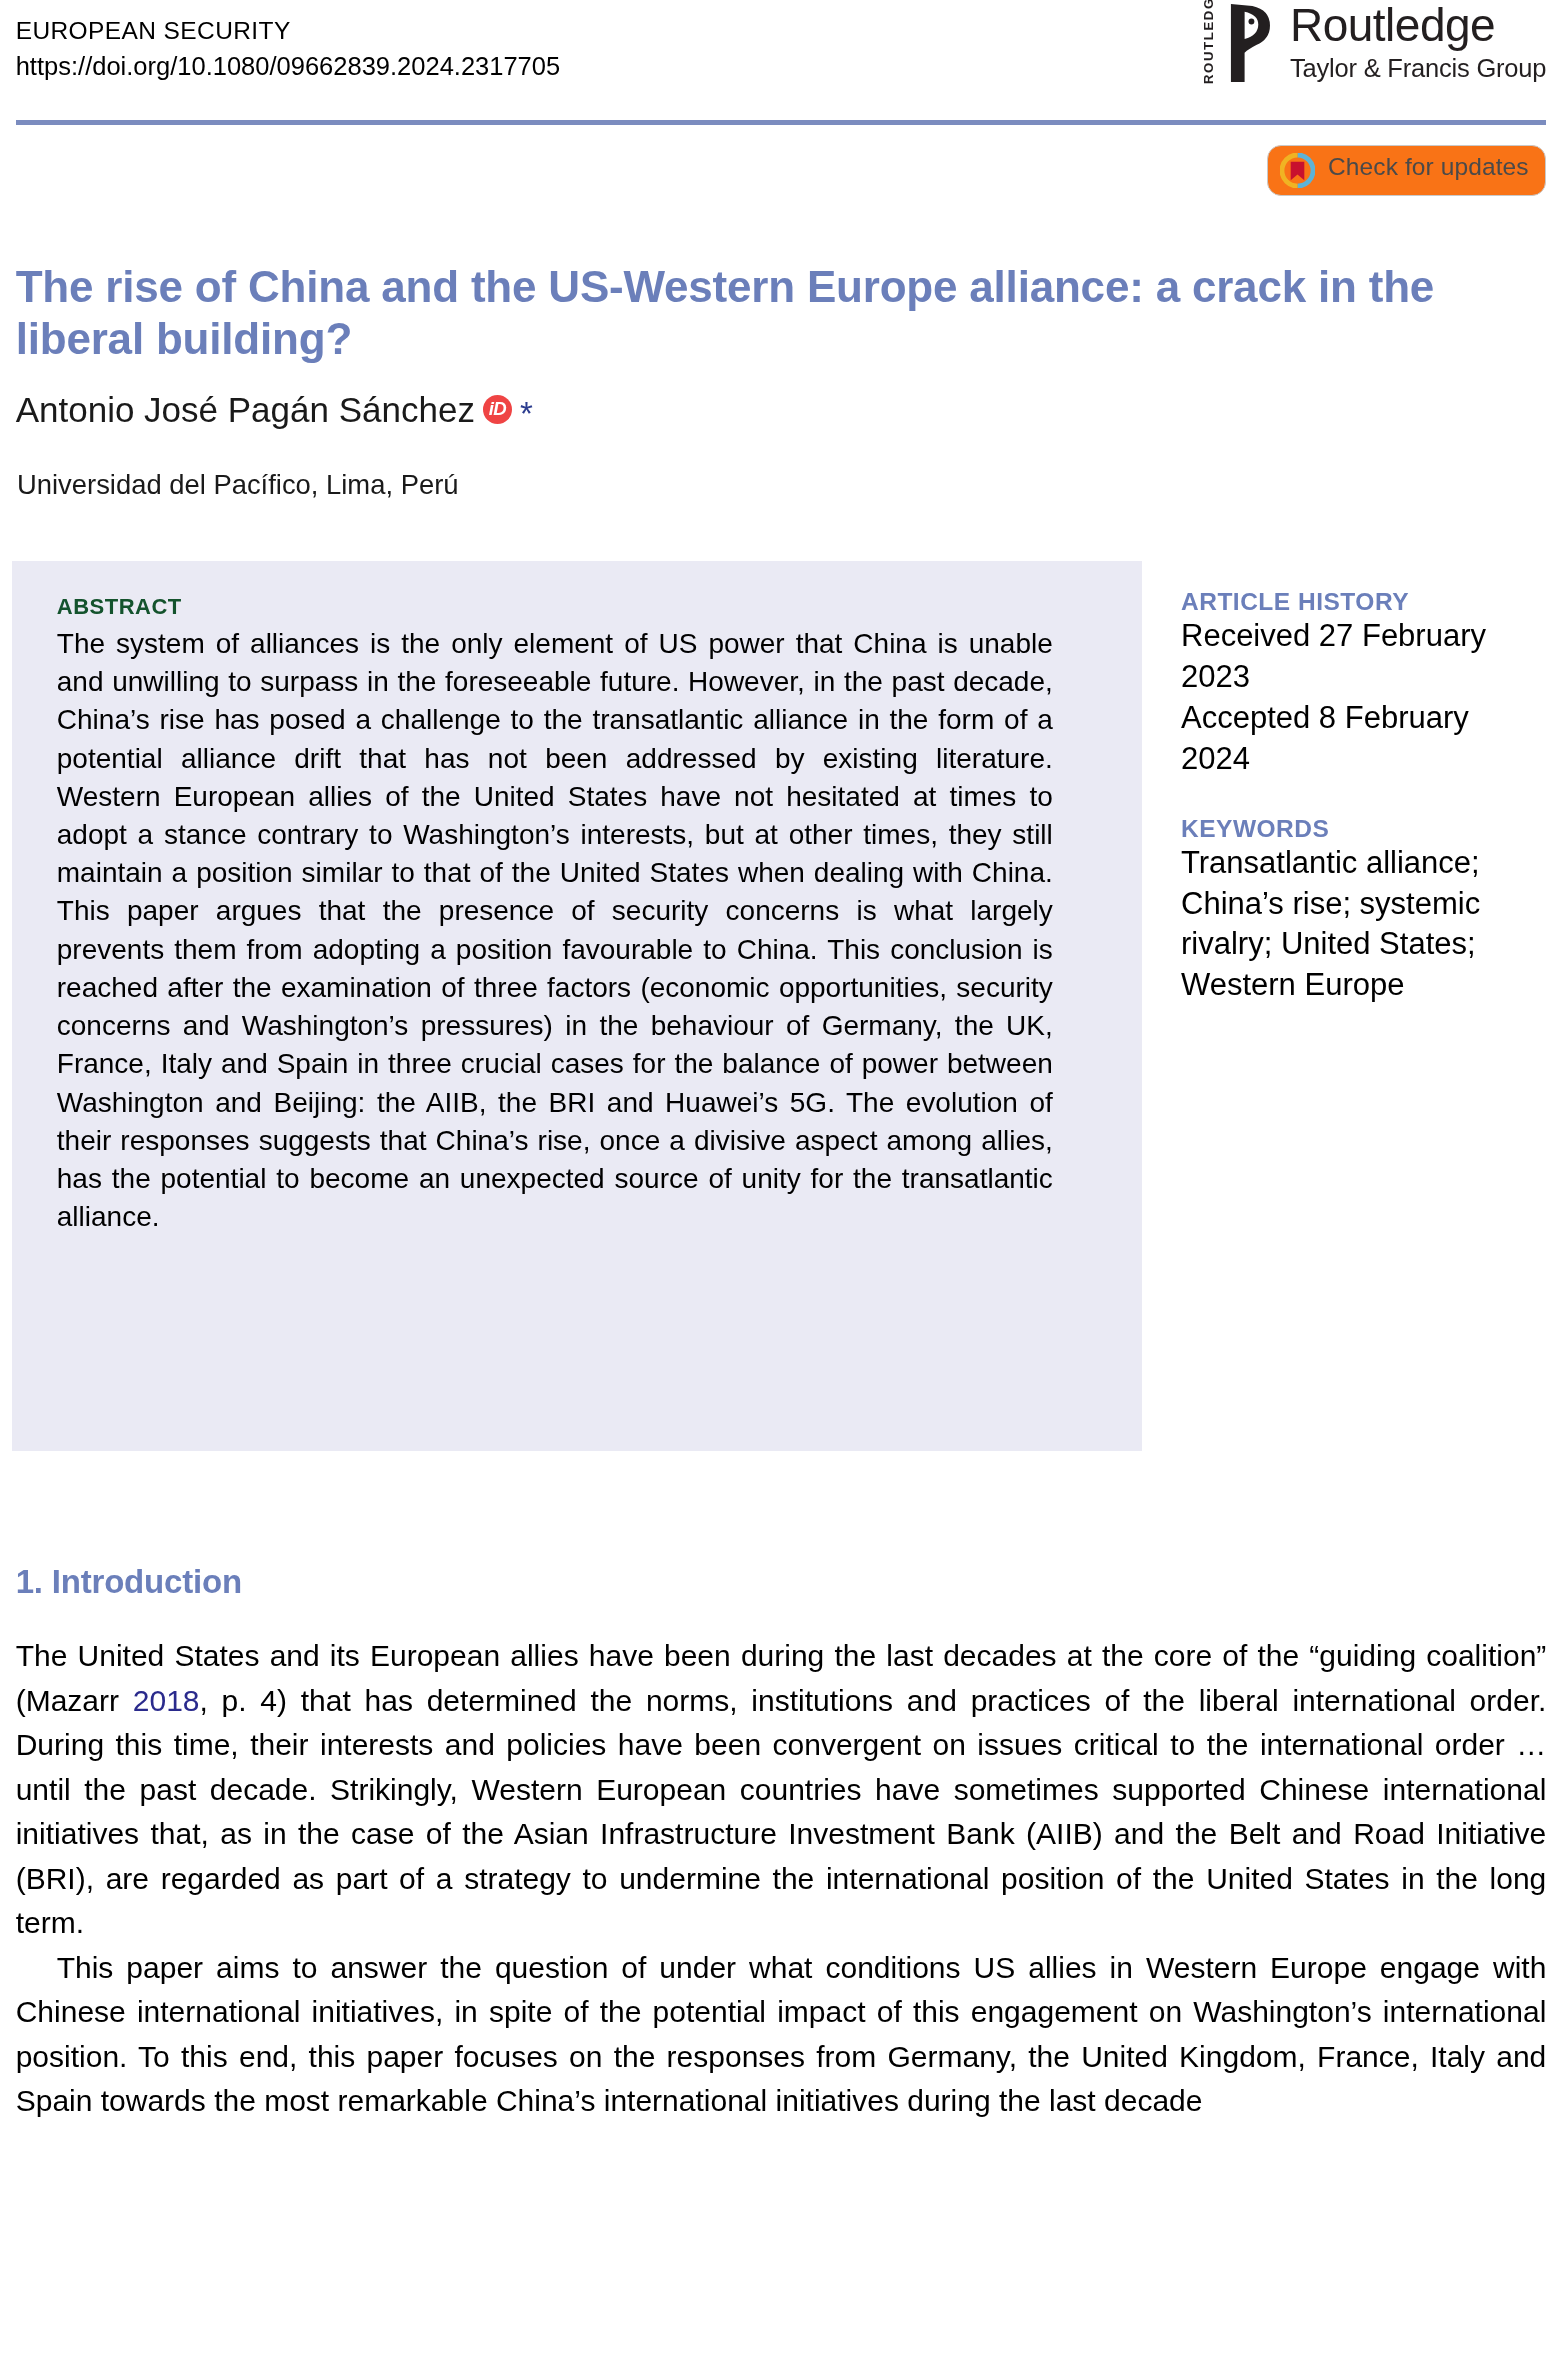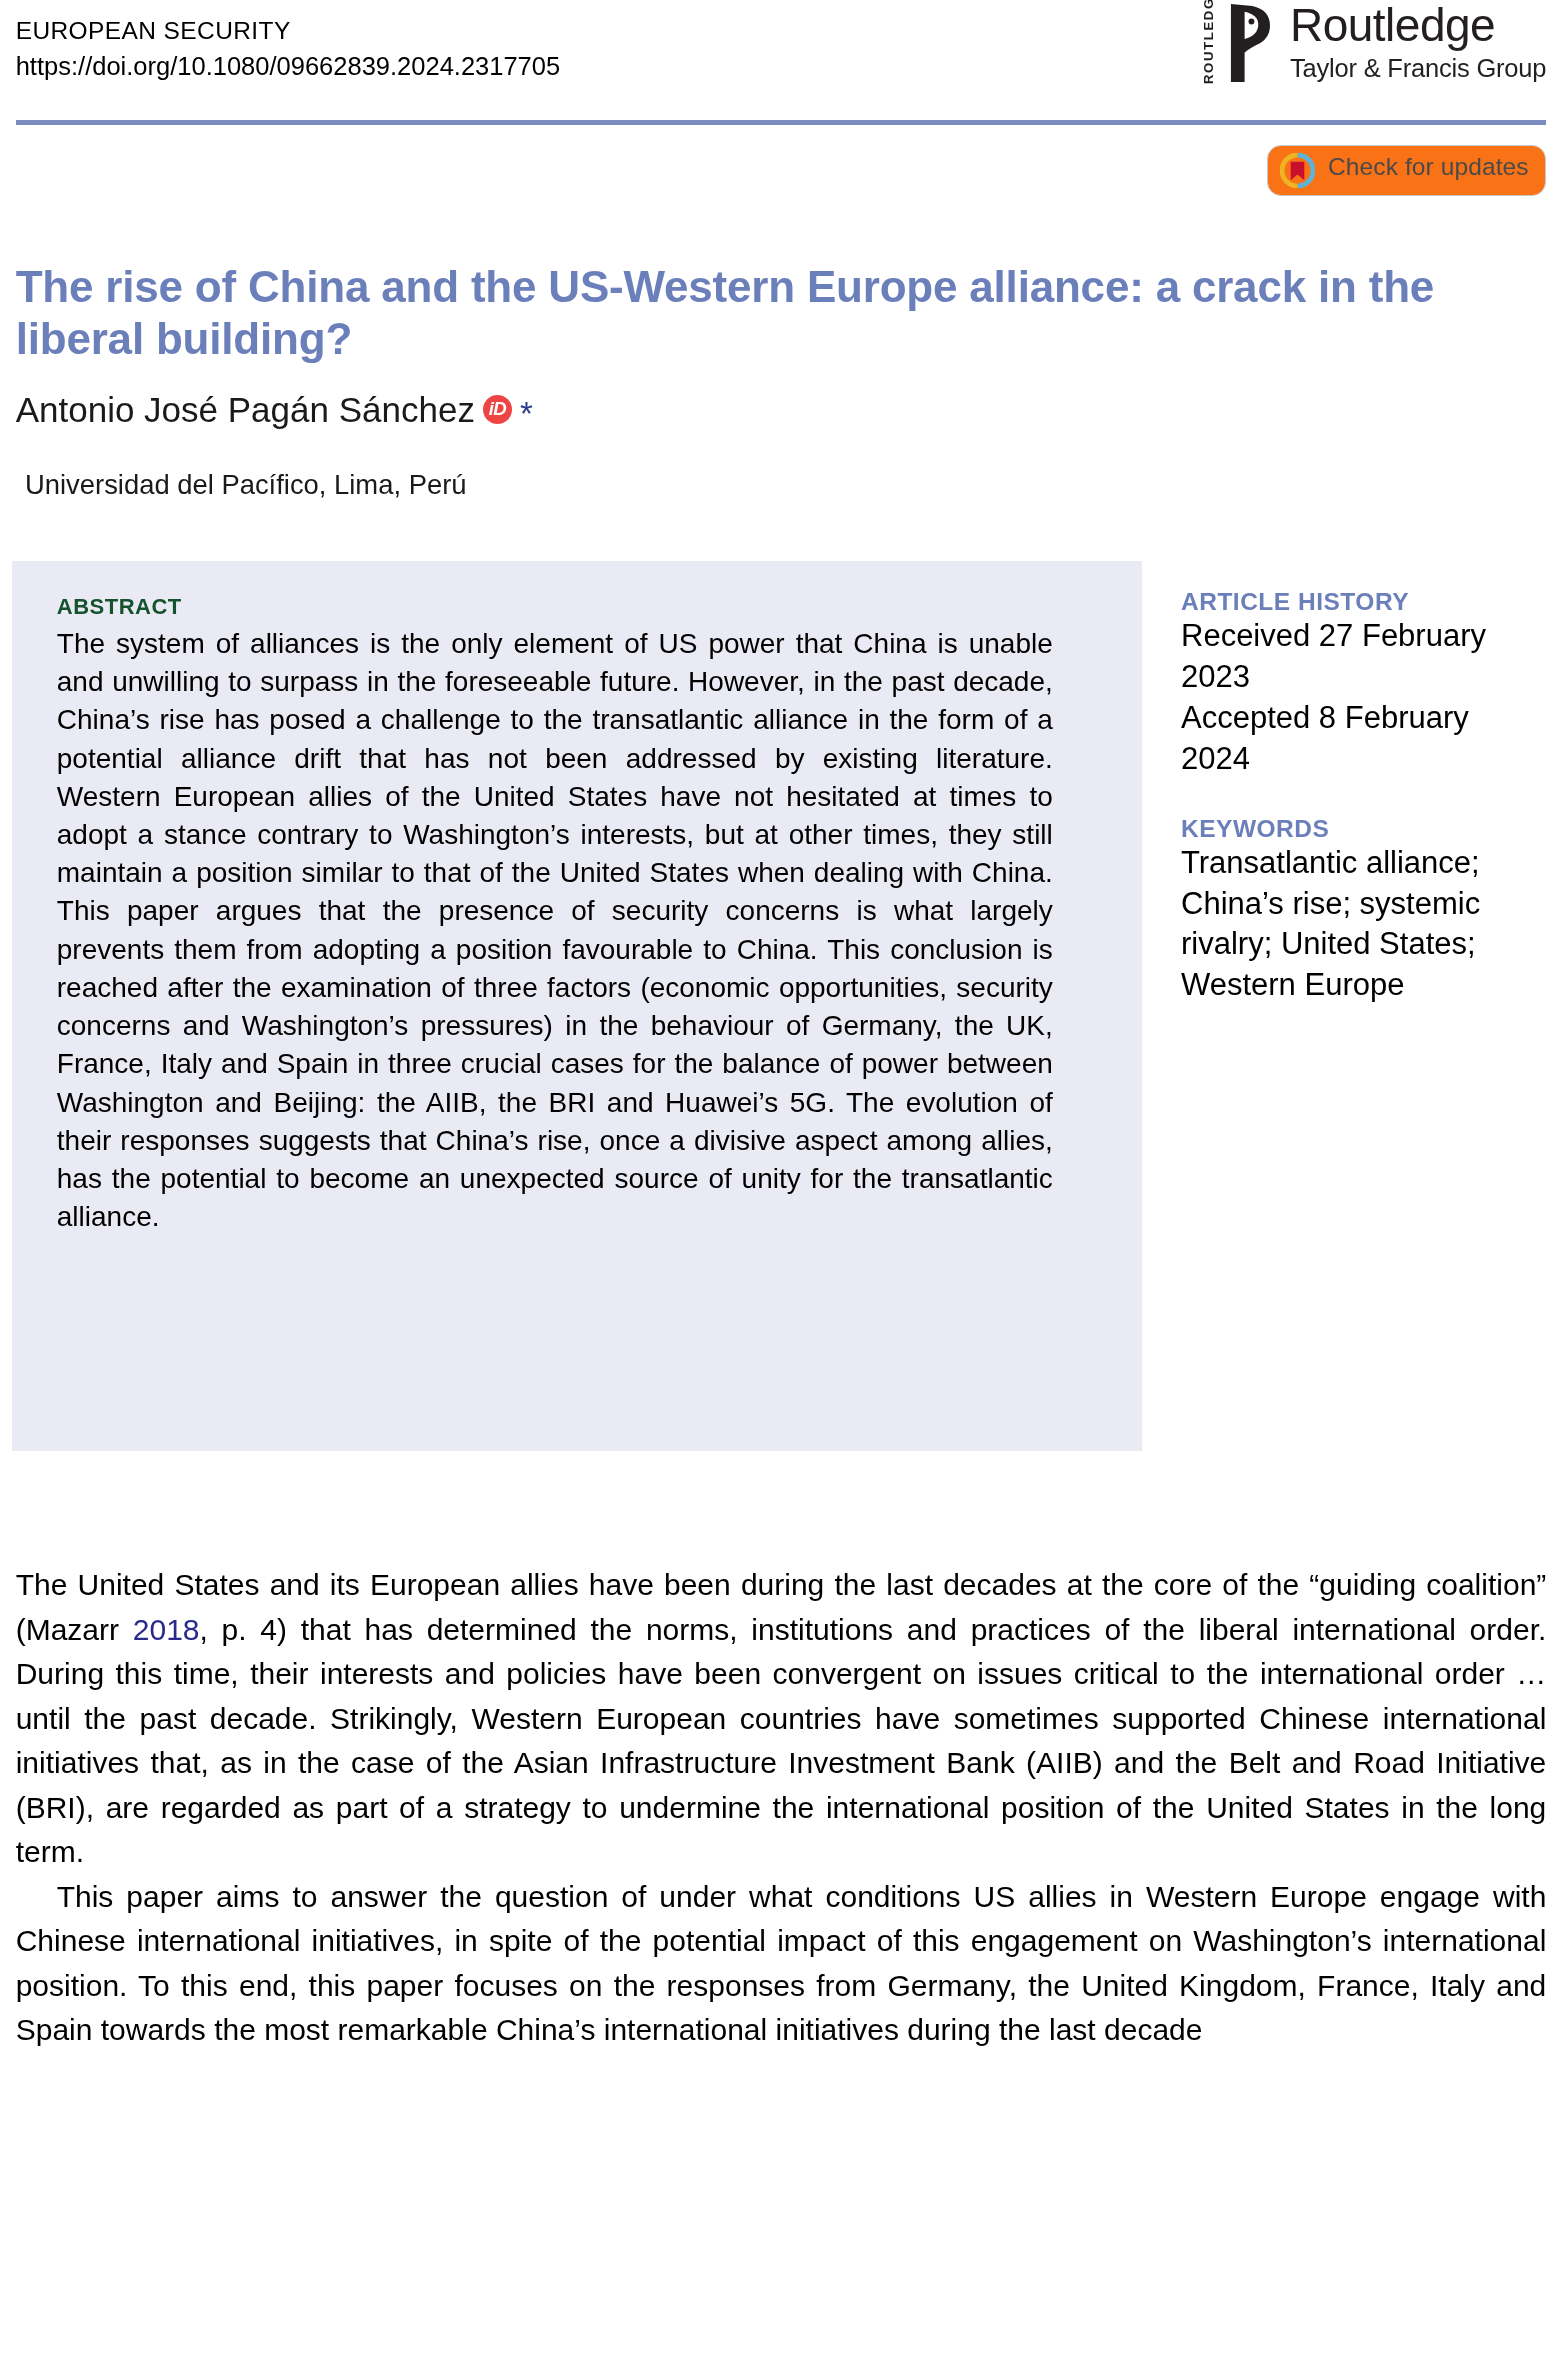--- a/index.html
+++ b/index.html
@@ -159,21 +159,21 @@
   .author-asterisk {
     color: #2c3d8f;
     font-size: 33px;
     line-height: 1;
     position: relative;
     top: 3.9px;
   }
 
   .affiliation {
     position: absolute;
-    left: 25px;
+    left: 17px;
     top: 469px;
     font-size: 27.4px;
     color: #1a1a1a;
   }
 
   
   .abstract-box {
     position: absolute;
     left: 11.8px;
     top: 561px;
@@ -314,20 +314,21 @@
     <div class="side-text">Received 27 February 2023</div>
     <div class="side-text">Accepted 8 February 2024</div>
 
     <div class="side-gap"></div>
 
     <div class="side-heading">KEYWORDS</div>
     <div class="side-text">Transatlantic alliance; China’s rise; systemic rivalry; United States; Western Europe</div>
   </div>
 
   <div class="body-section">
+    <h2 class="section-heading">1. Introduction</h2>
 
     <p class="body-par"><span>The United States and its European allies have been during the last decades at the core of the “guiding coalition” (Mazarr </span><span class="cite-link">2018</span><span>, p. 4) that has determined the norms, institutions and practices of the liberal international order. During this time, their interests and policies have been convergent on issues critical to the international order … until the past decade. Strikingly, Western European countries have sometimes supported Chinese international initiatives that, as in the case of the Asian Infrastructure Investment Bank (AIIB) and the Belt and Road Initiative (BRI), are regarded as part of a strategy to undermine the international position of the United States in the long term.</span></p>
 
     <p class="body-par indented">This paper aims to answer the question of under what conditions US allies in Western Europe engage with Chinese international initiatives, in spite of the potential impact of this engagement on Washington’s international position. To this end, this paper focuses on the responses from Germany, the United Kingdom, France, Italy and Spain towards the most remarkable China’s international initiatives during the last decade</p>
   </div>
 
 </div>
 
 
 </body></html>

